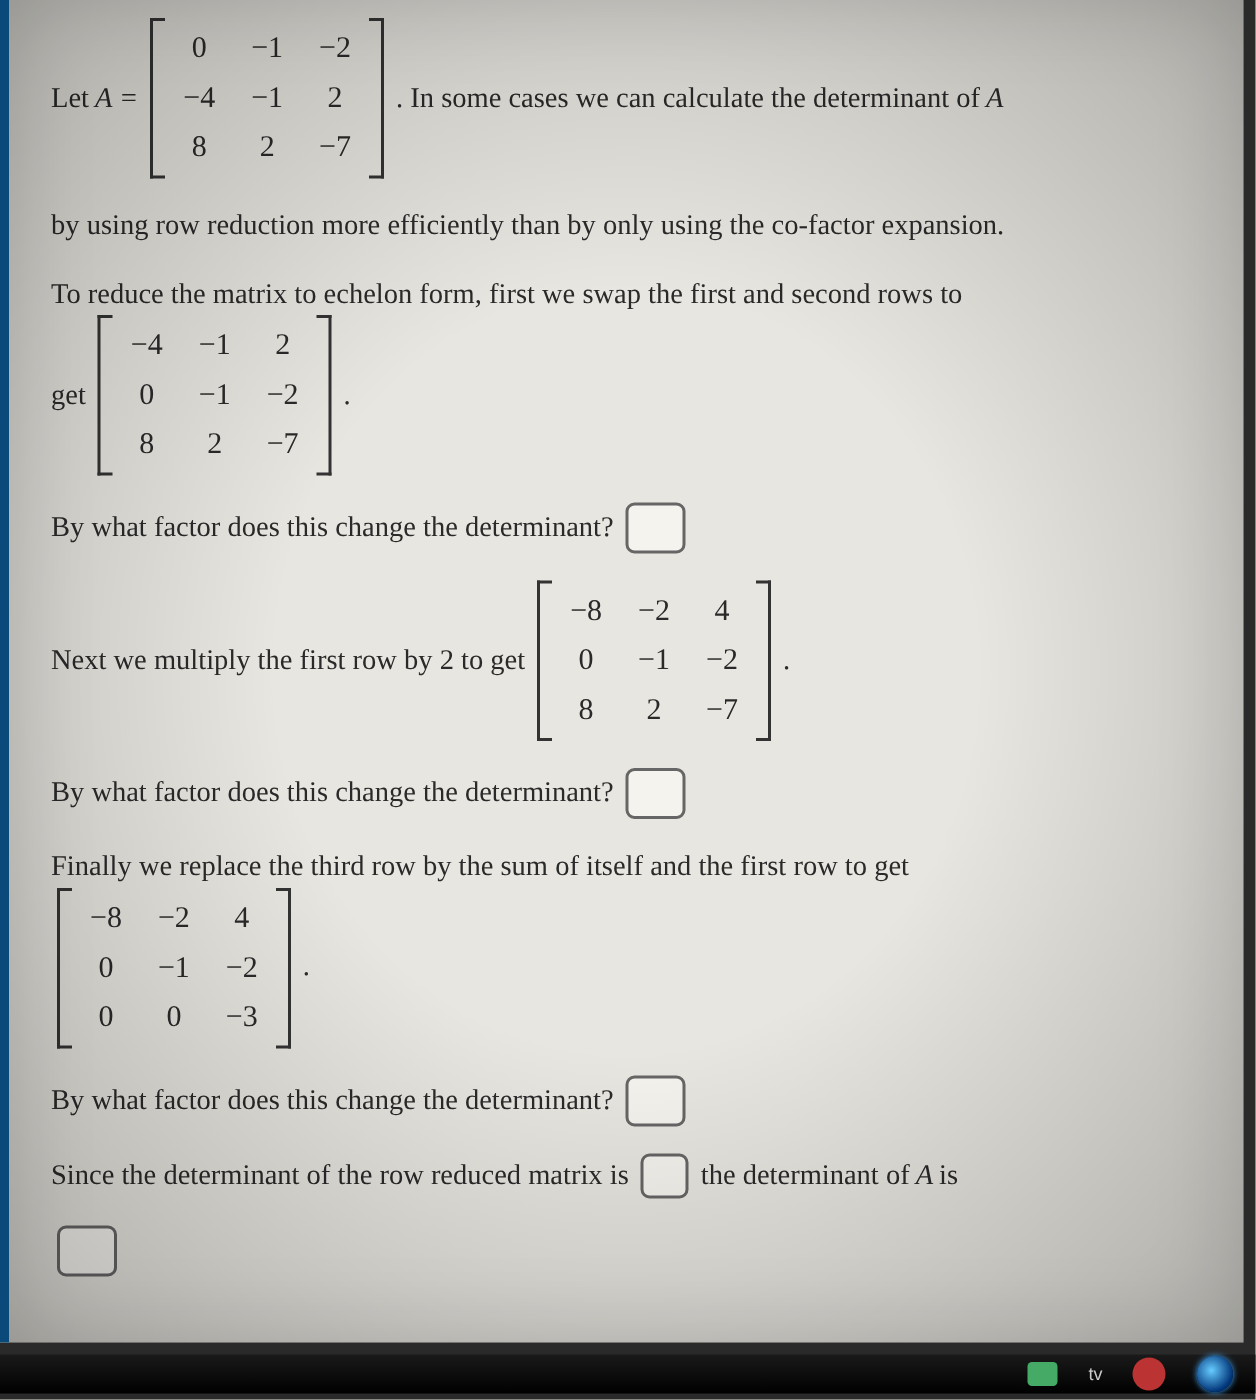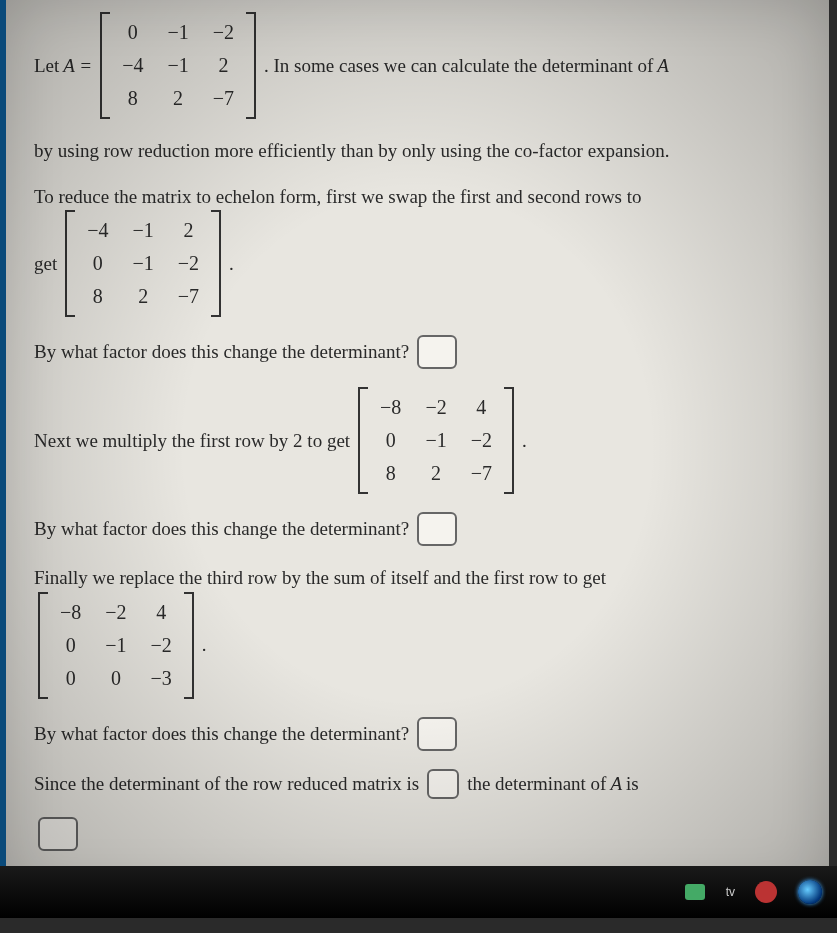--- a/index.html
+++ b/index.html
@@ -78,22 +78,22 @@
   }
   .ital { font-style: italic; }
   .flexrow {
     display: flex;
     align-items: center;
     flex-wrap: wrap;
     gap: 4px;
   }
   .taskbar {
     position: absolute;
-    left: 0; right: 0; bottom: 15px;
-    height: 52px;
+    left: 0; right: 0; bottom: 4px;
+    height: 26px;
     background: linear-gradient(#1a1a1a,#000);
     display: flex;
     align-items: center;
     justify-content: flex-end;
     padding: 0 14px;
     gap: 18px;
   }
   .tb-icon {
     width: 26px; height: 26px;
     display: flex; align-items: center; justify-content: center;

